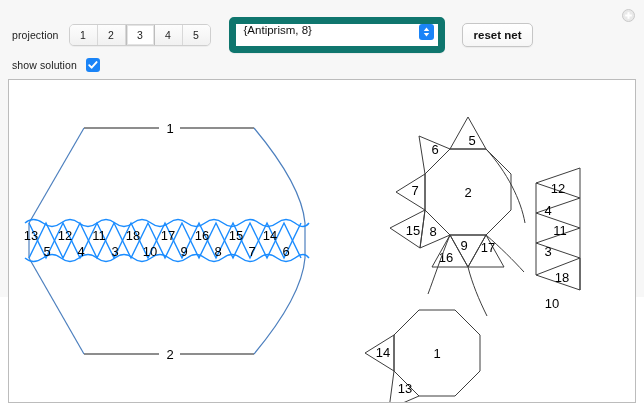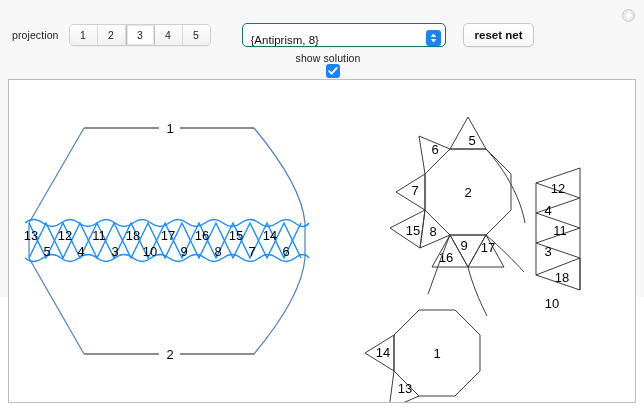--- a/index.html
+++ b/index.html
@@ -39,21 +39,21 @@
     position: absolute;
     left: 0; top: 22px;
     width: 644px;
   }
   .row {
     display: flex;
     align-items: center;
     height: 26px;
   }
   .row.r1 { padding-left: 12px; }
-  .row.r2 { padding-left: 12px; margin-top: 4px; flex-direction: column; }
+  .row.r2 { padding-left: 12px; margin-top: 4px; }
 
   .ctl-label {
     font-size: 10.5px;
     color: #1a1a1a;
     letter-spacing: .1px;
     white-space: nowrap;
   }
 
   
   .setterbar {
@@ -82,28 +82,28 @@
   .setter.sel {
     background: #ffffff;
     border-left: 1px solid #bdbdbd;
     border-right: 1px solid #bdbdbd;
     box-shadow: inset 0 0 0 1px #e3e3e3;
   }
 
   
   .popup {
     position: relative;
-    margin-left: 31px;
+    margin-left: 18px;
     width: 202px;
     height: 22px;
     background: #ffffff;
-    border: 1px solid #0f766e;
+    border: 7px solid #0f766e;
     border-radius: 5px;
     display: flex;
-    align-items: flex-end;
+    align-items: flex-start;
     box-shadow: 0 1px 1px rgba(0,0,0,.05);
   }
   .popup .val {
     font-size: 11.5px;
     color: #111;
     padding-left: 8px;
     flex: 1;
     white-space: nowrap;
     overflow: hidden;
   }

